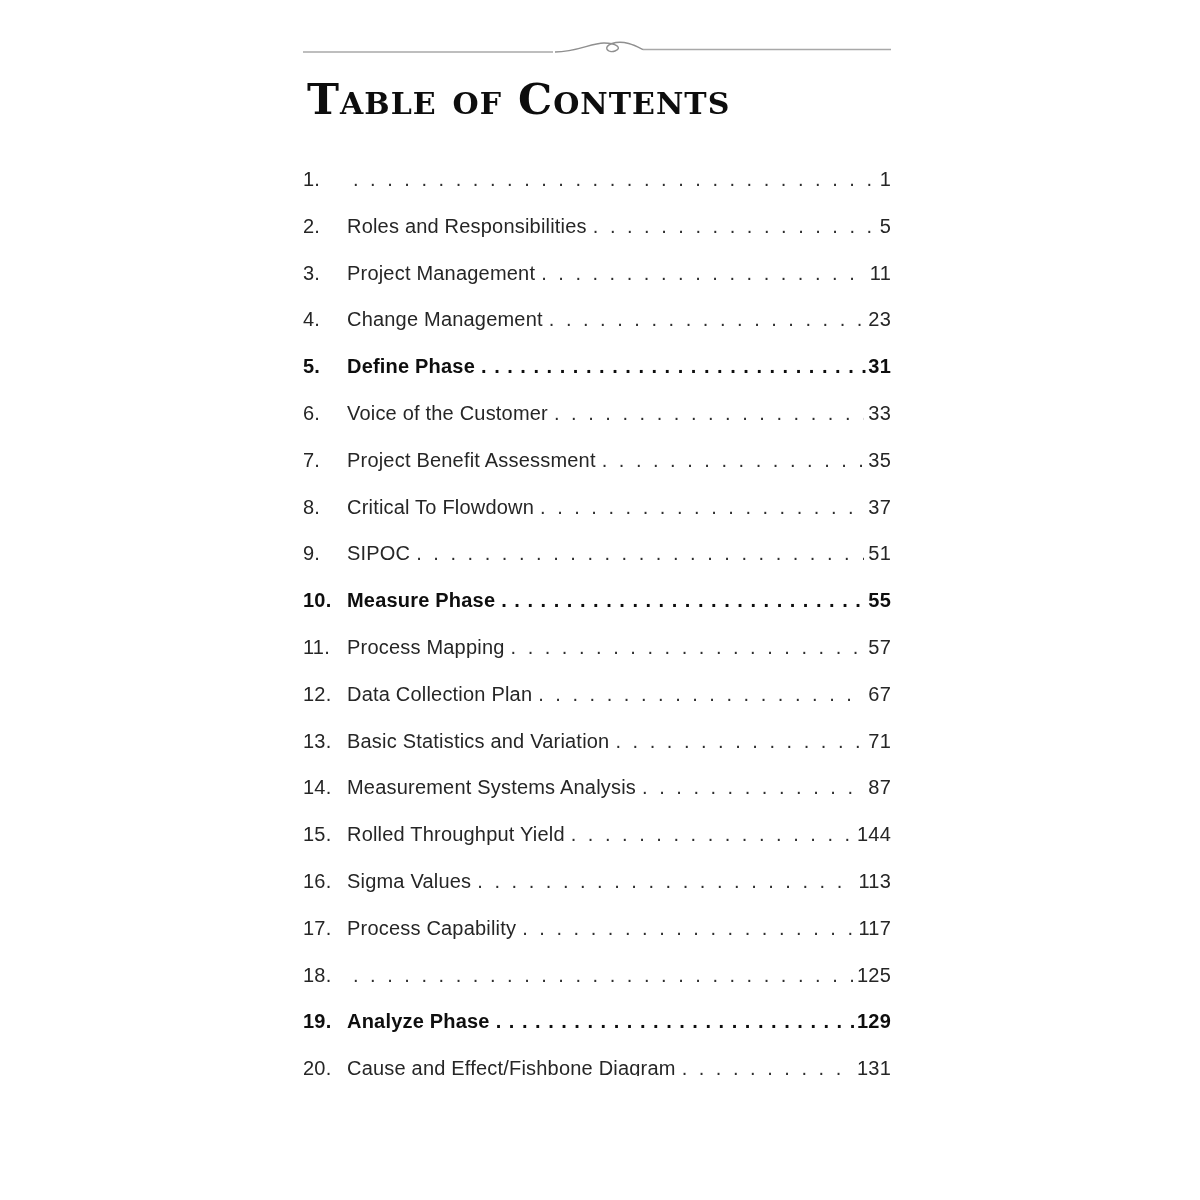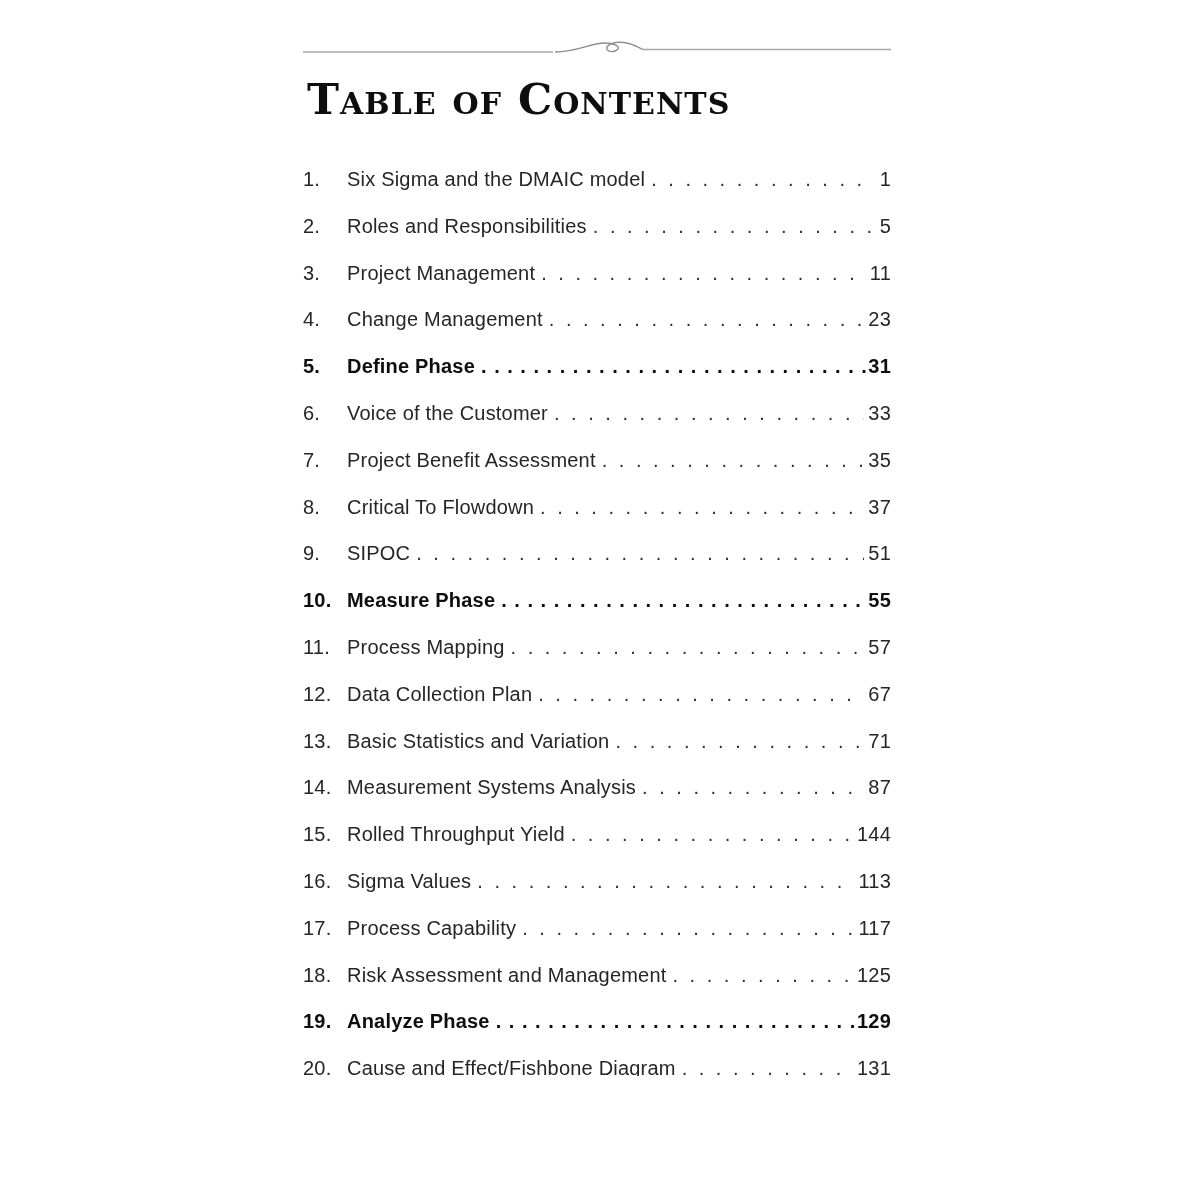--- a/index.html
+++ b/index.html
@@ -124,21 +124,20 @@
       <path d="M0 16 H250" stroke="#a8a8a8" stroke-width="1.4" fill="none"></path>
       <path d="M252 16 C 274 16 288 7 301 7 C 313 7 320 12 312 15 C 305 17.5 299 11 309 7.5 C 321 3.5 333 10 340 13.5" stroke="#8f8f8f" stroke-width="1.4" fill="none"></path>
       <path d="M340 13.5 H588" stroke="#a8a8a8" stroke-width="1.4" fill="none"></path>
     </svg>
 
     <h1 class="page-title">Table of Contents</h1>
 
     <div class="toc-list">
   <div class="toc-row">
     <span class="num">1.</span>
-    <span class="label">Six Sigma and the DMAIC model</span>
     <span class="leader">. . . . . . . . . . . . . . . . . . . . . . . . . . . . . . . . . . . . . . . . . . . . . . . . . . . . . . . . . . . . . . . . . . . . . . . . . . . . . . . . . . . . . . . . . . </span>
     <span class="pagenum">1</span>
   </div>
 
   <div class="toc-row">
     <span class="num">2.</span>
     <span class="label">Roles and Responsibilities</span>
     <span class="leader">. . . . . . . . . . . . . . . . . . . . . . . . . . . . . . . . . . . . . . . . . . . . . . . . . . . . . . . . . . . . . . . . . . . . . . . . . . . . . . . . . . . . . . . . . . </span>
     <span class="pagenum">5</span>
   </div>
@@ -243,21 +242,20 @@
 
   <div class="toc-row">
     <span class="num">17.</span>
     <span class="label">Process Capability</span>
     <span class="leader">. . . . . . . . . . . . . . . . . . . . . . . . . . . . . . . . . . . . . . . . . . . . . . . . . . . . . . . . . . . . . . . . . . . . . . . . . . . . . . . . . . . . . . . . . . </span>
     <span class="pagenum">117</span>
   </div>
 
   <div class="toc-row">
     <span class="num">18.</span>
-    <span class="label">Risk Assessment and Management</span>
     <span class="leader">. . . . . . . . . . . . . . . . . . . . . . . . . . . . . . . . . . . . . . . . . . . . . . . . . . . . . . . . . . . . . . . . . . . . . . . . . . . . . . . . . . . . . . . . . . </span>
     <span class="pagenum">125</span>
   </div>
 
   <div class="toc-row bold">
     <span class="num">19.</span>
     <span class="label">Analyze Phase</span>
     <span class="leader">. . . . . . . . . . . . . . . . . . . . . . . . . . . . . . . . . . . . . . . . . . . . . . . . . . . . . . . . . . . . . . . . . . . . . . . . . . . . . . . . . . . . . . . . . . </span>
     <span class="pagenum">129</span>
   </div>

